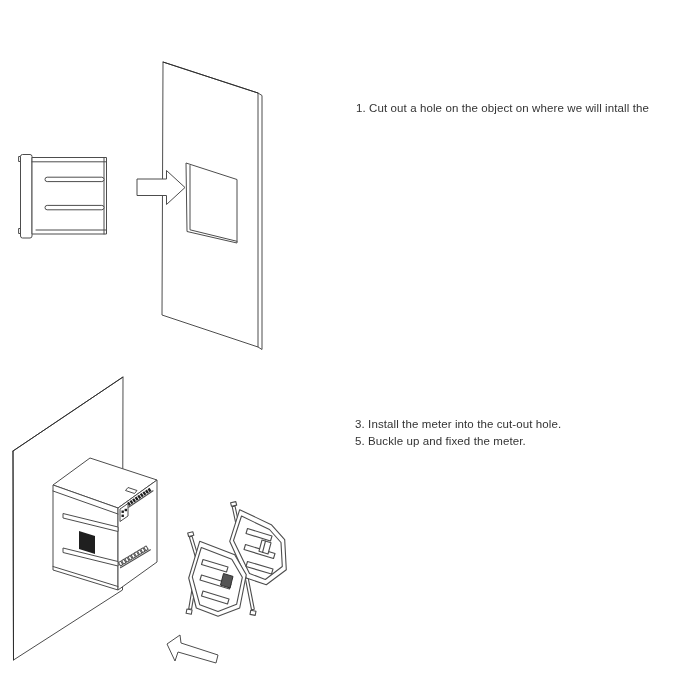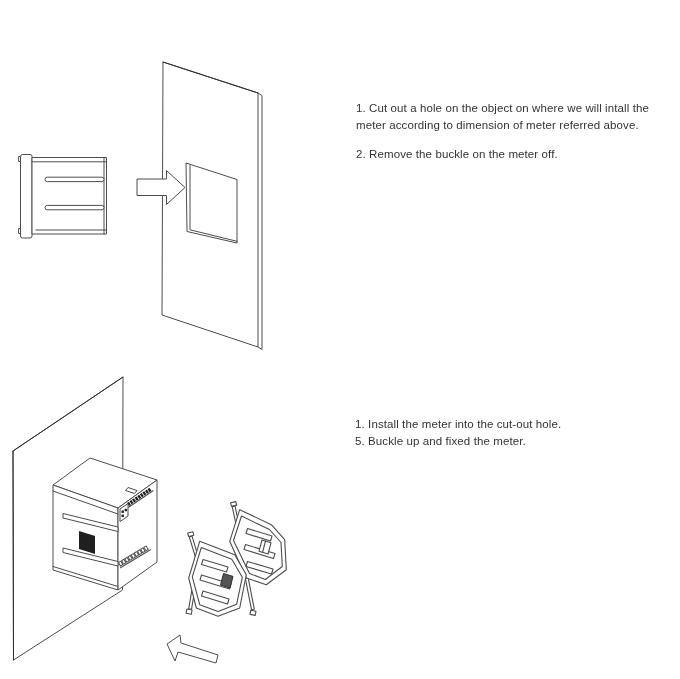--- a/index.html
+++ b/index.html
@@ -50,23 +50,21 @@
       <line class="ln" x1="36" y1="230" x2="106.5" y2="230"></line>
       <line class="ln" x1="104" y1="157.5" x2="104" y2="234"></line>
       <rect class="lnf" x="45" y="177.2" width="59" height="4.4" rx="2.2"></rect>
       <rect class="lnf" x="45" y="205.4" width="59" height="4.4" rx="2.2"></rect>
     </g>
     <polygon class="lnf" stroke-width="1.2" points="137,179 166.5,179 166.5,170.5 185,187.5 166.5,204.5 166.5,195.5 137,195.5"></polygon>
   </svg>
 
   <div class="text-block" id="steps-1-2">
     <div class="line">1. Cut out a hole on the object on where we will intall the</div>
-    <div class="line">meter according to dimension of meter referred above.</div>
     <div class="spacer"></div>
-    <div class="line">2. Remove the buckle on the meter off.</div>
   </div>
 
   <svg id="svg-bottom" width="340" height="309" viewBox="0 0 340 309">
     <g>
       <polygon class="lnf" points="13,81 123,7 122.5,220 13.5,290"></polygon>
       <line class="ln dark" x1="13" y1="81" x2="123" y2="7" stroke-width="2.6"></line>
       <line class="ln dark" x1="13" y1="81" x2="13.5" y2="290" stroke-width="1.8"></line>
     </g>
 
     <g>
@@ -135,17 +133,17 @@
       <path class="lnf" d="M203,189.5 L228,197 L226.5,202 L201.5,194.5 Z"></path>
       <path class="lnf" d="M201.5,205 L231,214 L229.5,219 L200,210 Z"></path>
       <path class="lnf" d="M203,221 L229,229 L227.5,234 L201.5,226 Z"></path>
       <path fill="#555555" stroke="#2e2e2e" stroke-width="1" d="M223.5,203.5 L233,206.4 L230,218 L220.5,215.1 Z"></path>
     </g>
 
     <polygon class="lnf" stroke-width="1.2" points="167,274 180,265 181,273 218,285 216,293 178,282 175,291"></polygon>
   </svg>
 
   <div class="text-block" id="steps-3-4">
-    <div class="line">1. Install the meter into the cut-out hole.</div>
+    <div class="line">3. Install the meter into the cut-out hole.</div>
     <div class="line">5. Buckle up and fixed the meter.</div>
   </div>
 
 </div>
 
 </body></html>

